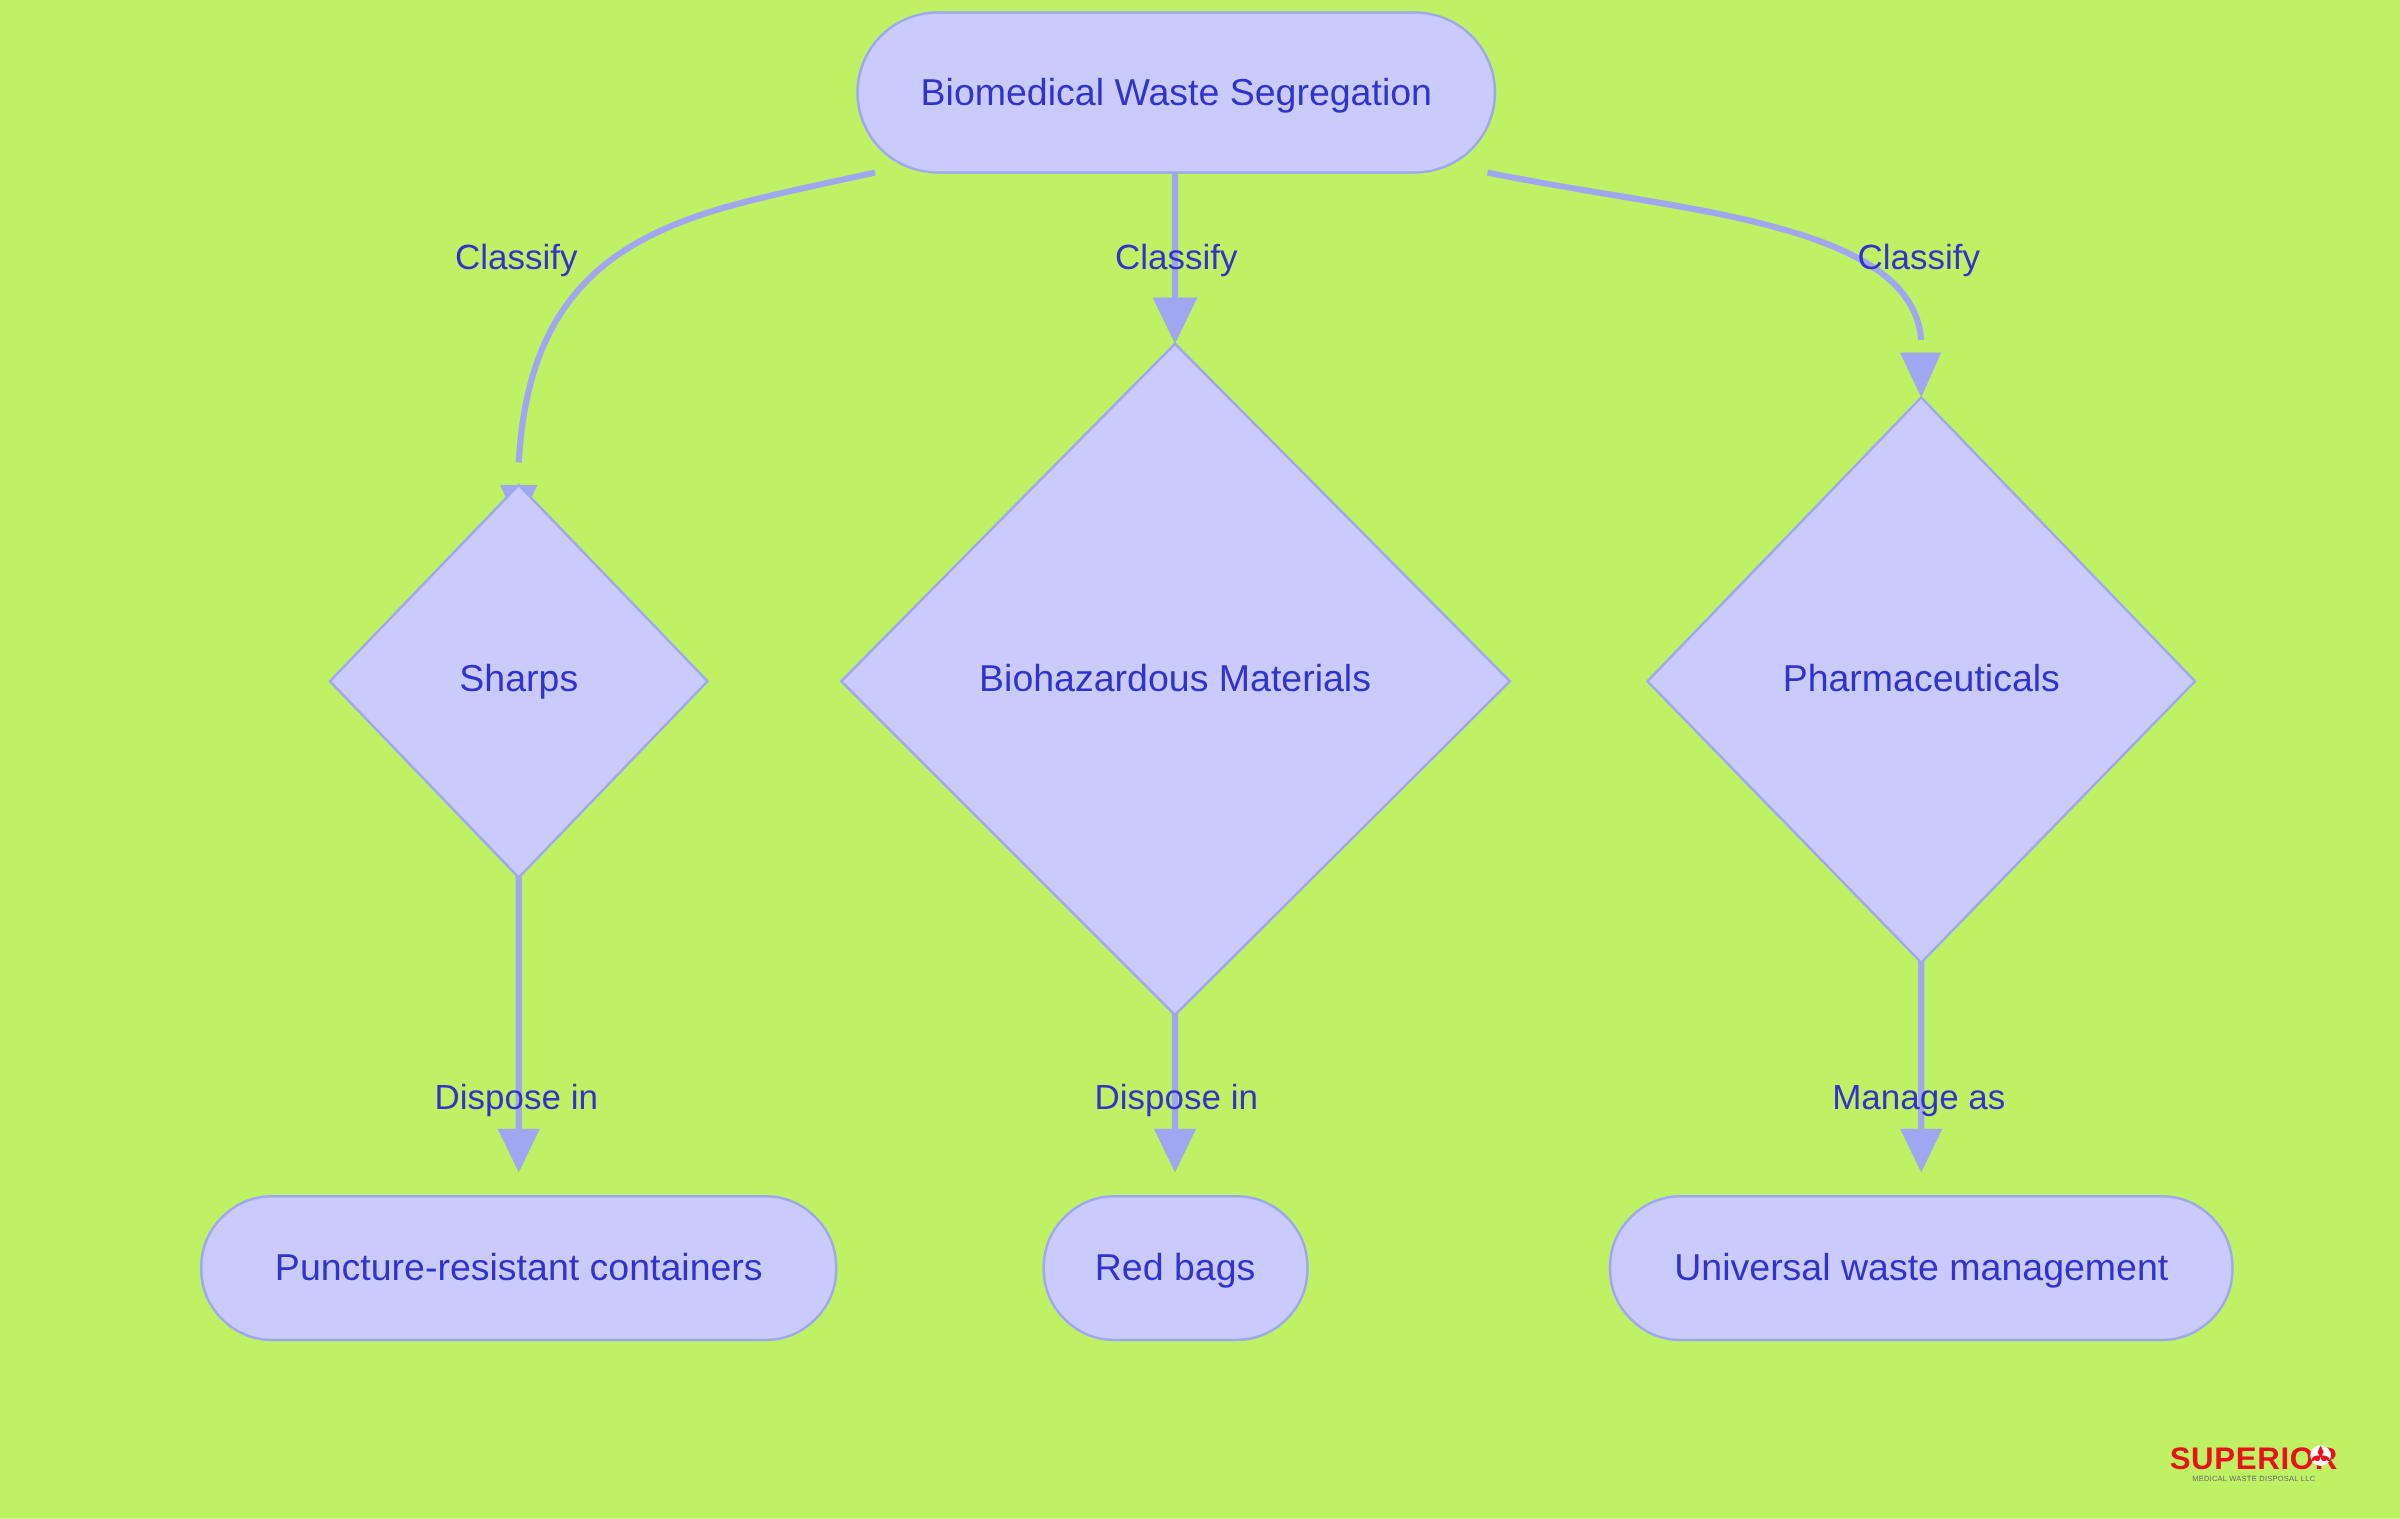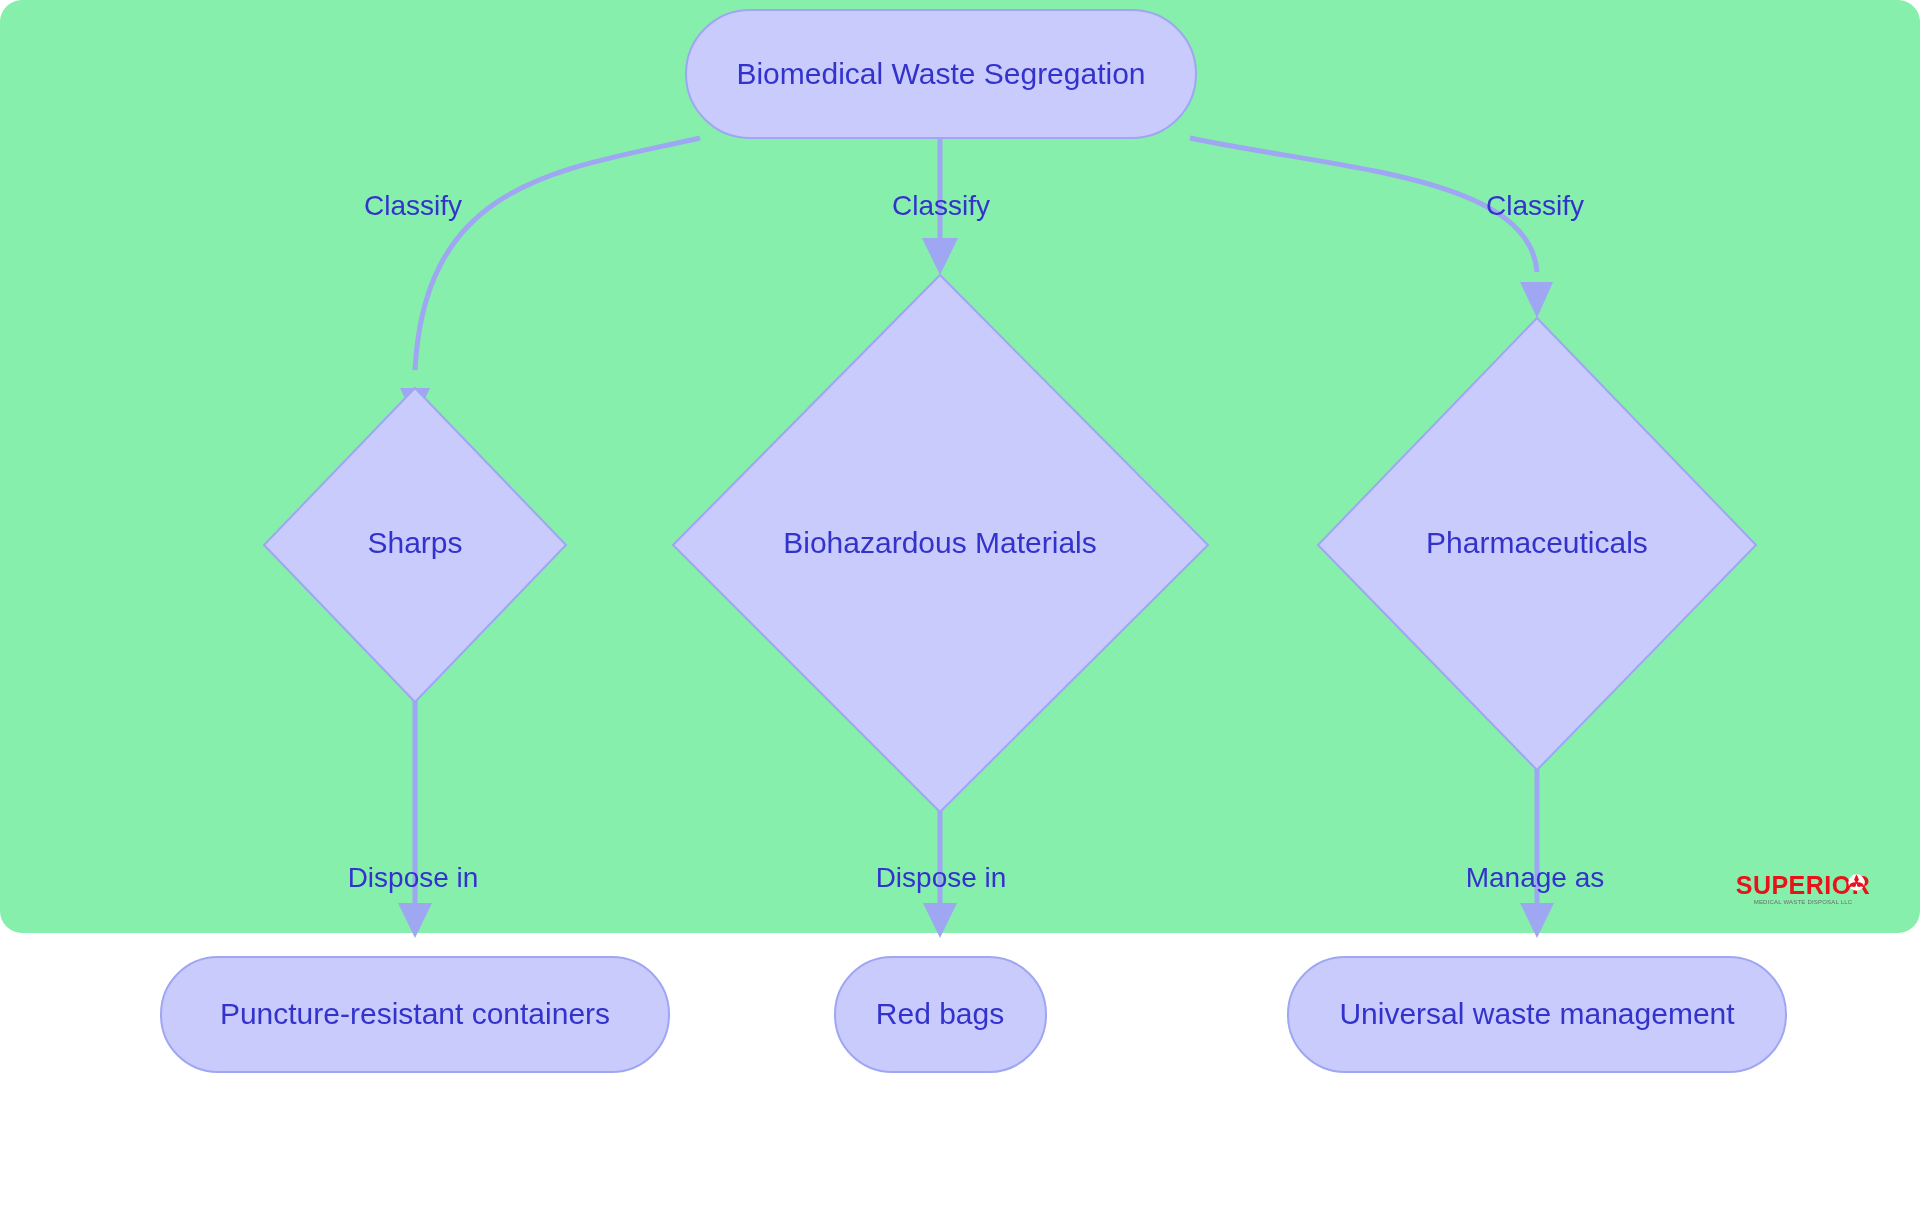--- a/index.html
+++ b/index.html
@@ -10,23 +10,22 @@
   }
   body {
     width: 1920px;
     height: 1215px;
     overflow: hidden;
     font-family: "Liberation Sans", sans-serif;
   }
   #diagram-root {
     position: relative;
     width: 1920px;
-    height: 933px;
-    background: #86efac;
-    border-radius: 22px;
+    height: 1215px;
+    background: #bef264;
   }
   #flow-svg {
     position: absolute;
     left: 0;
     top: 0;
     width: 1920px;
     height: 1215px;
   }
   .node-shape {
     fill: #c8cbfb;

